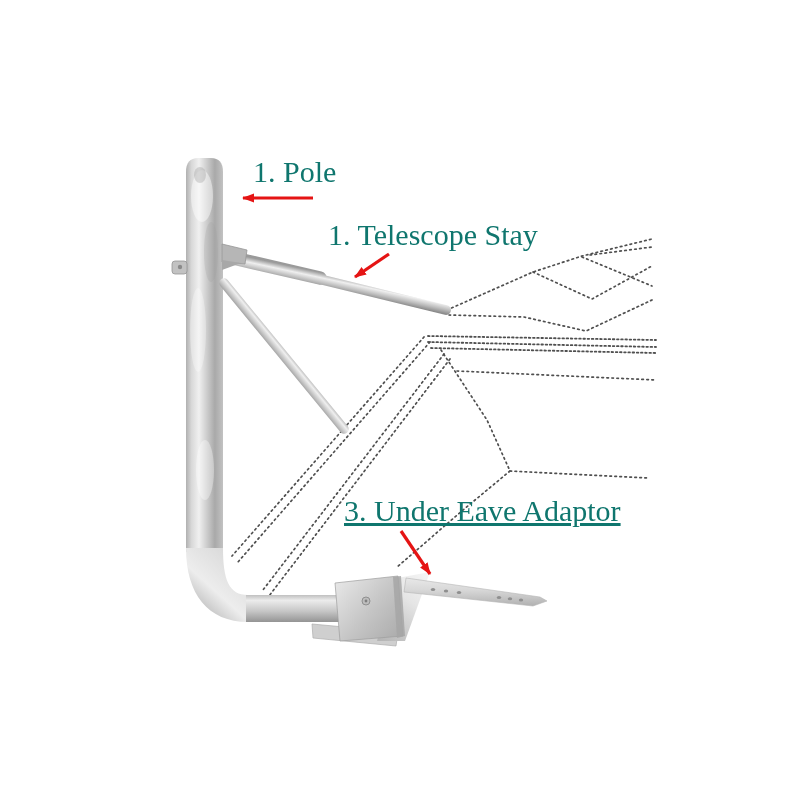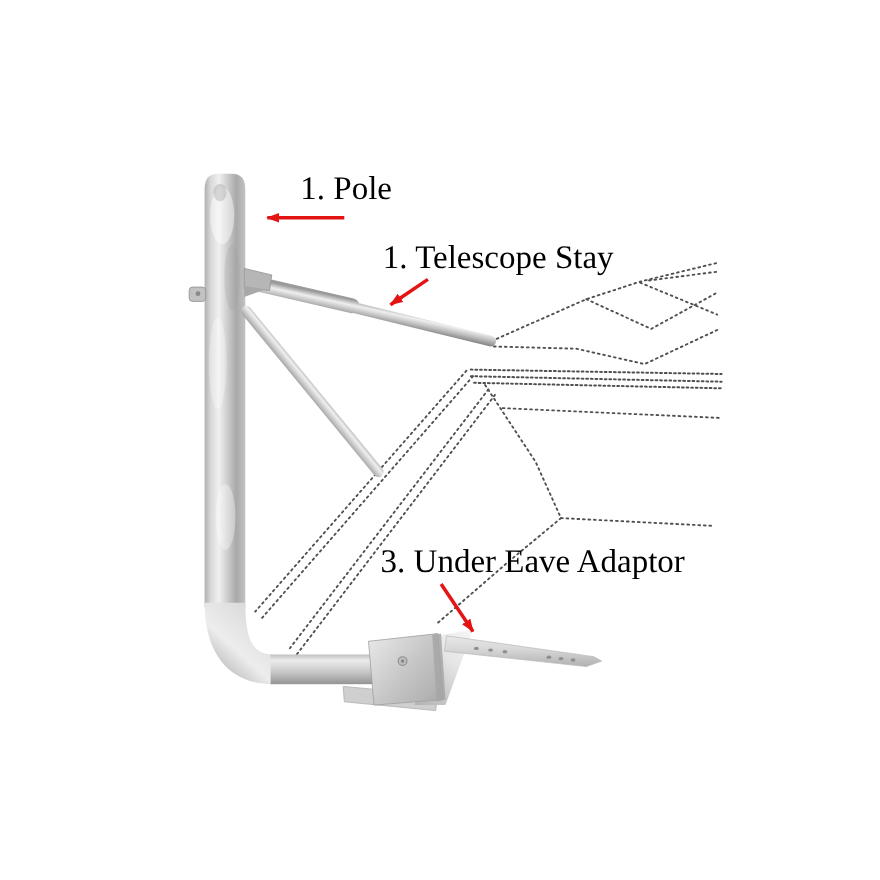--- a/index.html
+++ b/index.html
@@ -10,28 +10,27 @@
     background: #ffffff;
     overflow: hidden;
     font-family: "Liberation Serif", serif;
   }
   .stage svg { position: absolute; left: 0; top: 0; }
   .lbl {
     position: absolute;
     font-family: "Liberation Serif", serif;
     font-size: 30px;
     line-height: 34px;
-    color: #000000;
+    color: #0f766e;
     white-space: nowrap;
     user-select: none;
-    margin-left: 20px;
   }
   .lbl-pole { left: 253px; top: 155px; }
   .lbl-stay { left: 328px; top: 218px; }
-  .lbl-adaptor { left: 326px; top: 494px; }
+  .lbl-adaptor { left: 344px; top: 494px; text-decoration: underline; }
 </style>
 </head>
 <body>
 
 <div class="stage">
 
   <svg width="800" height="800" viewBox="0 0 800 800">
     <defs>
       <linearGradient id="gVert" gradientUnits="userSpaceOnUse" x1="186" y1="0" x2="223" y2="0">
         <stop offset="0" stop-color="#b0b0b0"></stop>

